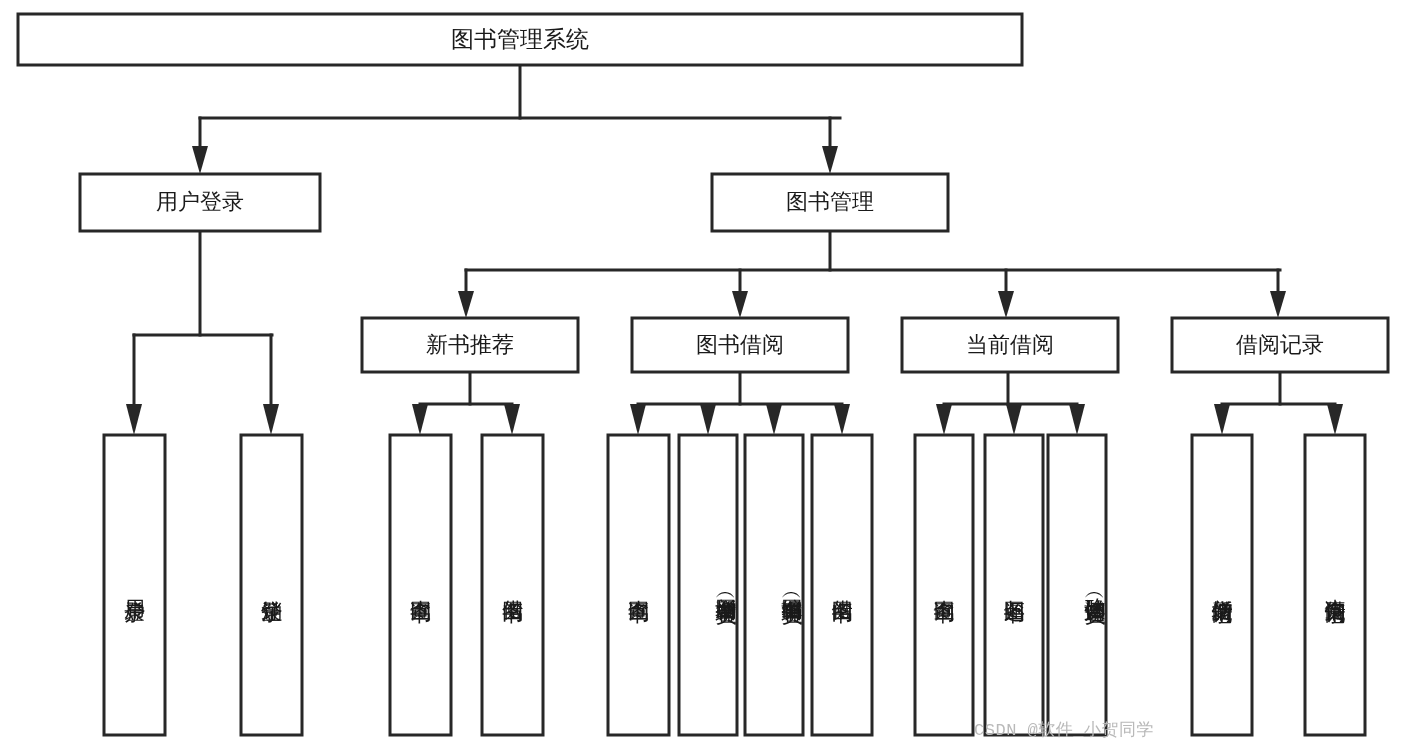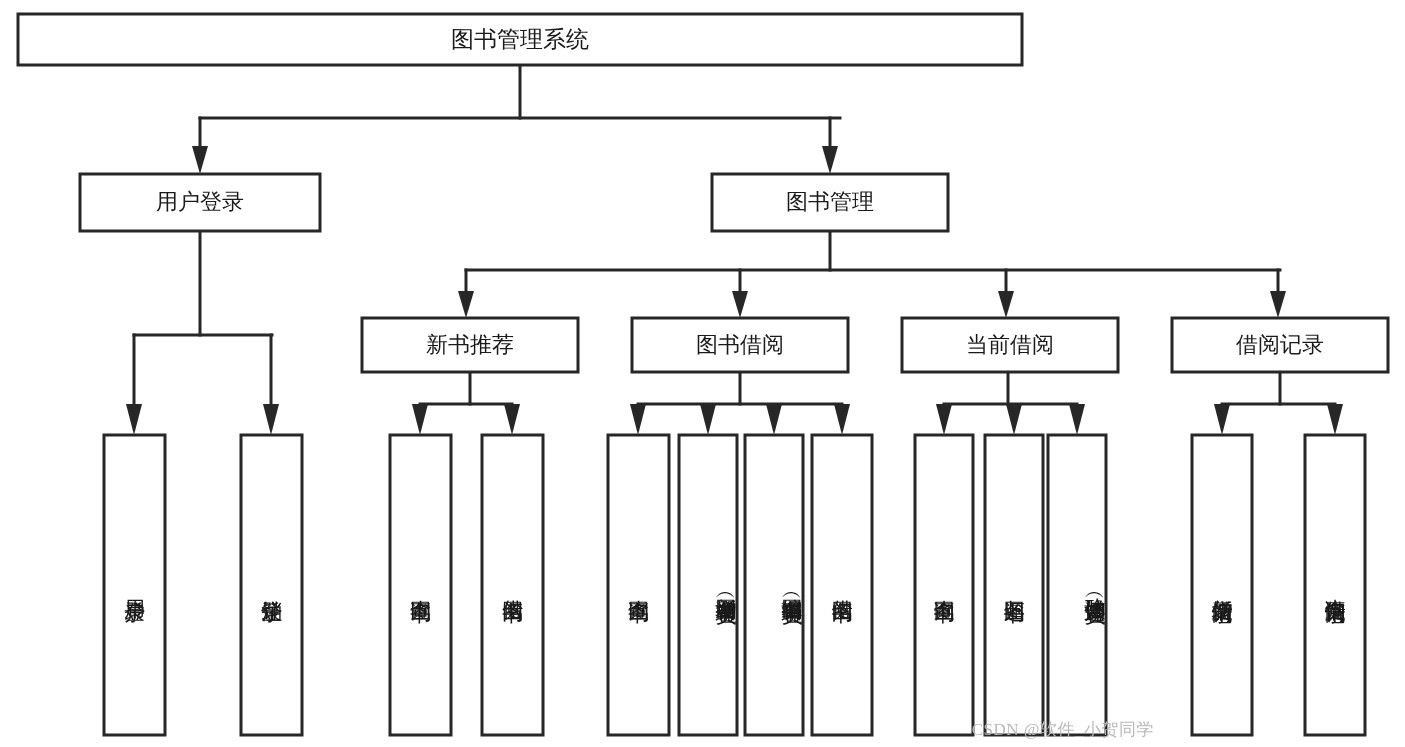--- a/index.html
+++ b/index.html
@@ -71,21 +71,21 @@
     letter-spacing: 1px;
     color: #1a1a1a;
     box-sizing: border-box;
     pointer-events: none;
     text-align: center;
   }
   .watermark {
     position: absolute;
     right: 8px;
     bottom: 6px;
-    font-family: Liberation Serif, serif;
+    font-family: Liberation Mono, monospace;
     font-size: 17px;
     color: #b9b9b9;
     white-space: nowrap;
     letter-spacing: 0.5px;
   }
 </style>
 </head>
 <body>
 
 <div id="diagram-root">

